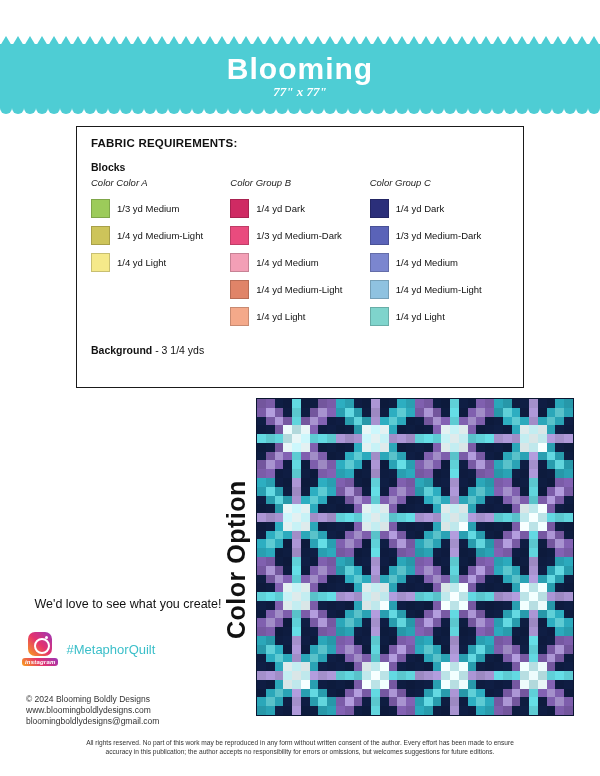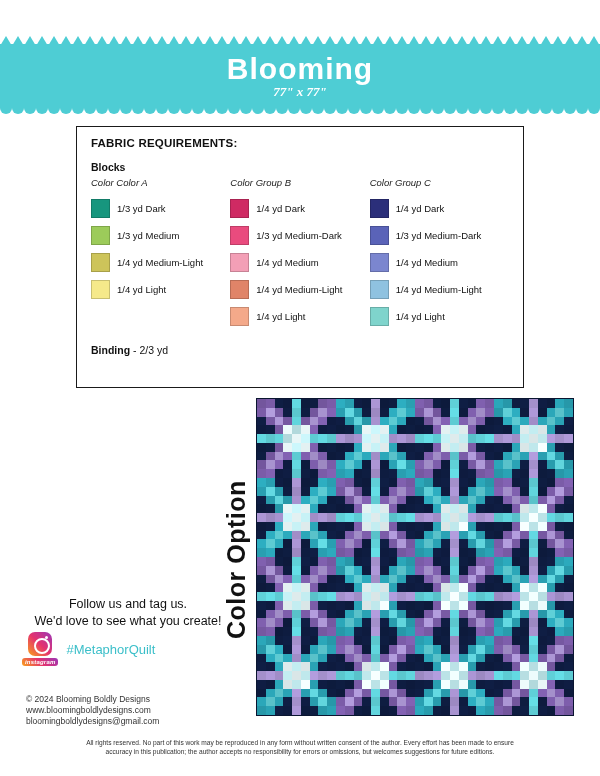--- a/index.html
+++ b/index.html
@@ -369,24 +369,20 @@
   </div>
 <div class="title">Blooming</div>
 <div class="subtitle">77" x 77"</div>
 
 <div class="fabric-box">
   <div class="fr-title">FABRIC REQUIREMENTS:</div>
   <div class="blocks-label">Blocks</div>
   <div class="groups">
     <div class="group">
       <div class="group-title">Color Color A</div>
-      <div class="swatch-row">
-          <span class="swatch" style="background: rgb(23, 150, 126);"></span>
-          <span class="swatch-label">1/3 yd Dark</span>
-        </div>
       <div class="swatch-row">
           <span class="swatch" style="background: rgb(156, 203, 90);"></span>
           <span class="swatch-label">1/3 yd Medium</span>
         </div>
       <div class="swatch-row">
           <span class="swatch" style="background: rgb(205, 196, 90);"></span>
           <span class="swatch-label">1/4 yd Medium-Light</span>
         </div>
       <div class="swatch-row">
           <span class="swatch" style="background: rgb(245, 233, 138);"></span>
@@ -435,22 +431,22 @@
           <span class="swatch-label">1/4 yd Medium-Light</span>
         </div>
       <div class="swatch-row">
           <span class="swatch" style="background: rgb(127, 212, 204);"></span>
           <span class="swatch-label">1/4 yd Light</span>
         </div>
     </div>
   </div>
   <div class="extras">
     <div class="extra-line">
-      <b>Binding</b>
-      <span>- 2/3 yd</span>
+      <b>Background</b>
+      <span>- 3 1/4 yds</span>
     </div>
   </div>
 </div>
 
 <div class="color-option">Color Option</div>
 
 <div class="quilt" id="quilt">
     <i style="background: rgb(123, 92, 168); filter: brightness(0.934);"></i>
     <i style="background: rgb(123, 92, 168); filter: brightness(1);"></i>
     <i style="background: rgb(14, 28, 64); filter: brightness(1.066);"></i>
@@ -1743,21 +1739,20 @@
     <i style="background: rgb(14, 28, 64); filter: brightness(1);"></i>
     <i style="background: rgb(14, 28, 64); filter: brightness(1.066);"></i>
     <i style="background: rgb(95, 208, 216); filter: brightness(0.978);"></i>
     <i style="background: rgb(14, 28, 64); filter: brightness(1.044);"></i>
     <i style="background: rgb(14, 28, 64); filter: brightness(0.956);"></i>
     <i style="background: rgb(123, 92, 168); filter: brightness(1.022);"></i>
     <i style="background: rgb(123, 92, 168); filter: brightness(0.934);"></i>
   </div>
 
 <div class="follow">
-  <div>Follow us and tag us.</div>
   <div>We'd love to see what you create!</div>
 </div>
 <div class="social-row">
   <div class="ig-icons">
     <div class="ig-badge"></div>
     <div class="ig-word">instagram</div>
   </div>
   <div class="handles">
     <div class="handle">#MetaphorQuilt</div>
   </div>

